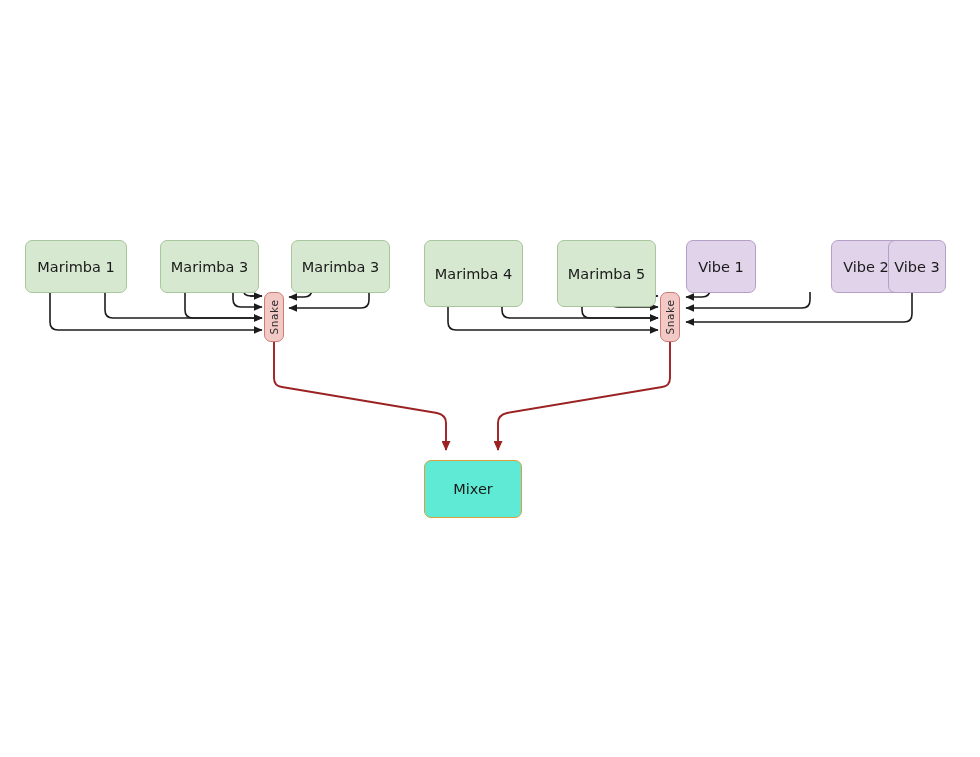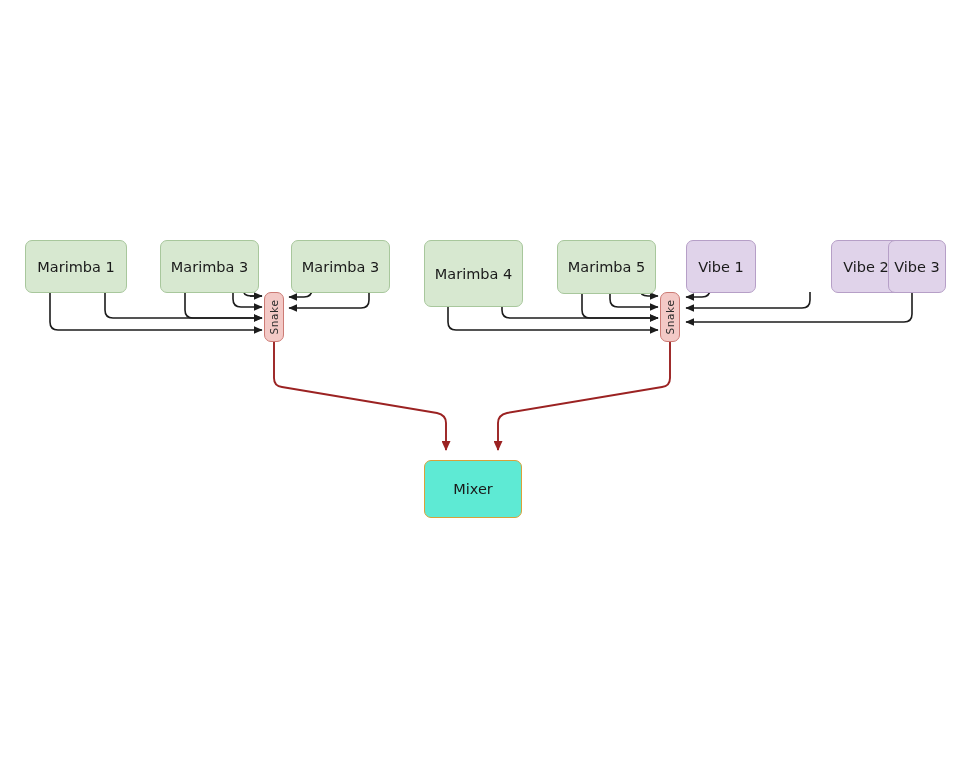--- a/index.html
+++ b/index.html
@@ -169,21 +169,21 @@
   </div>
 
   <div class="node instr-marimba" style="left:291px; top:240px; width:99px; height:53px;">
     <span>Marimba 3</span>
   </div>
 
   <div class="node instr-marimba" style="left:424px; top:240px; width:99px; height:67px;">
     <span>Marimba 4</span>
   </div>
 
-  <div class="node instr-marimba" style="left:557px; top:240px; width:99px; height:54px;">
+  <div class="node instr-marimba" style="left:557px; top:240px; width:99px; height:67px;">
     <span>Marimba 5</span>
   </div>
 
   <div class="node instr-vibe" style="left:686px; top:240px; width:70px; height:53px;">
     <span>Vibe 1</span>
   </div>
 
   <div class="node instr-vibe" style="left:787px; top:240px; width:70px; height:53px;margin-left:44px;">
     <span>Vibe 2</span>
   </div>

